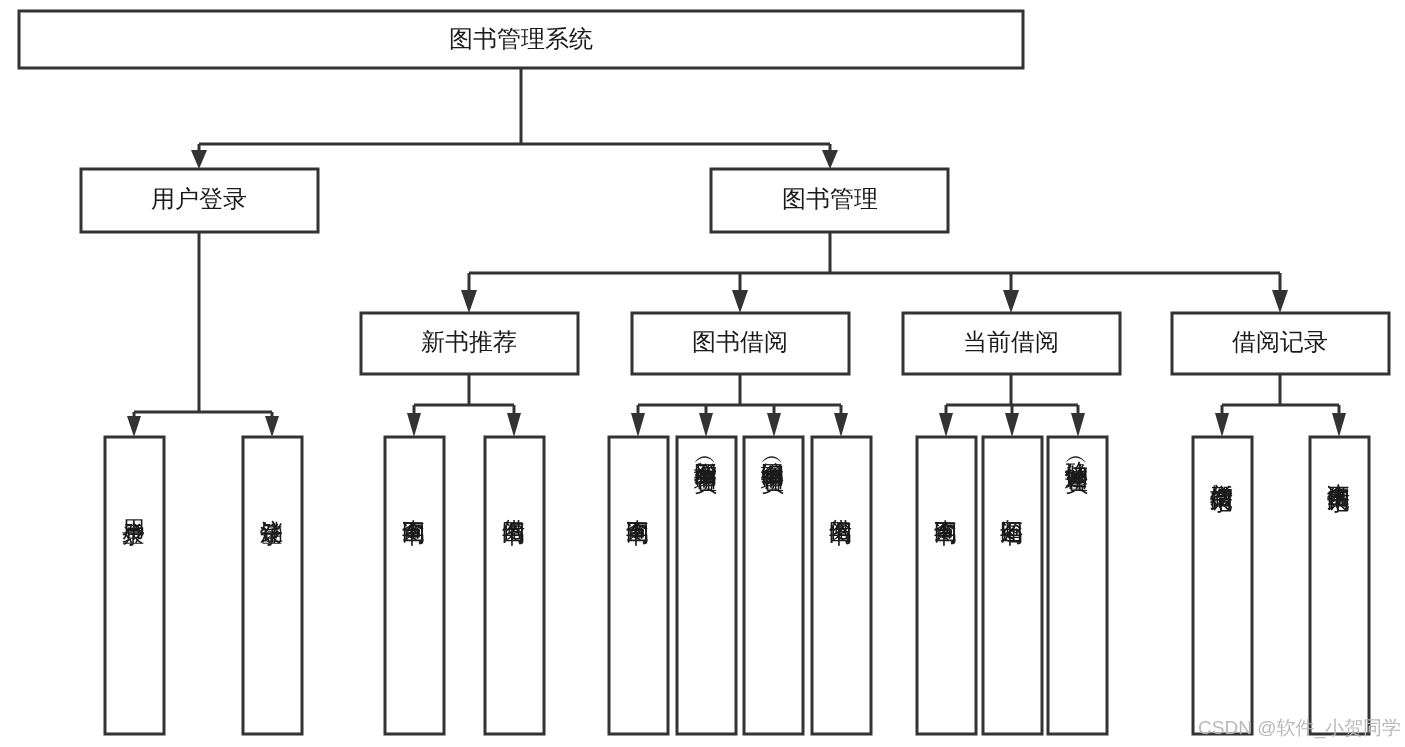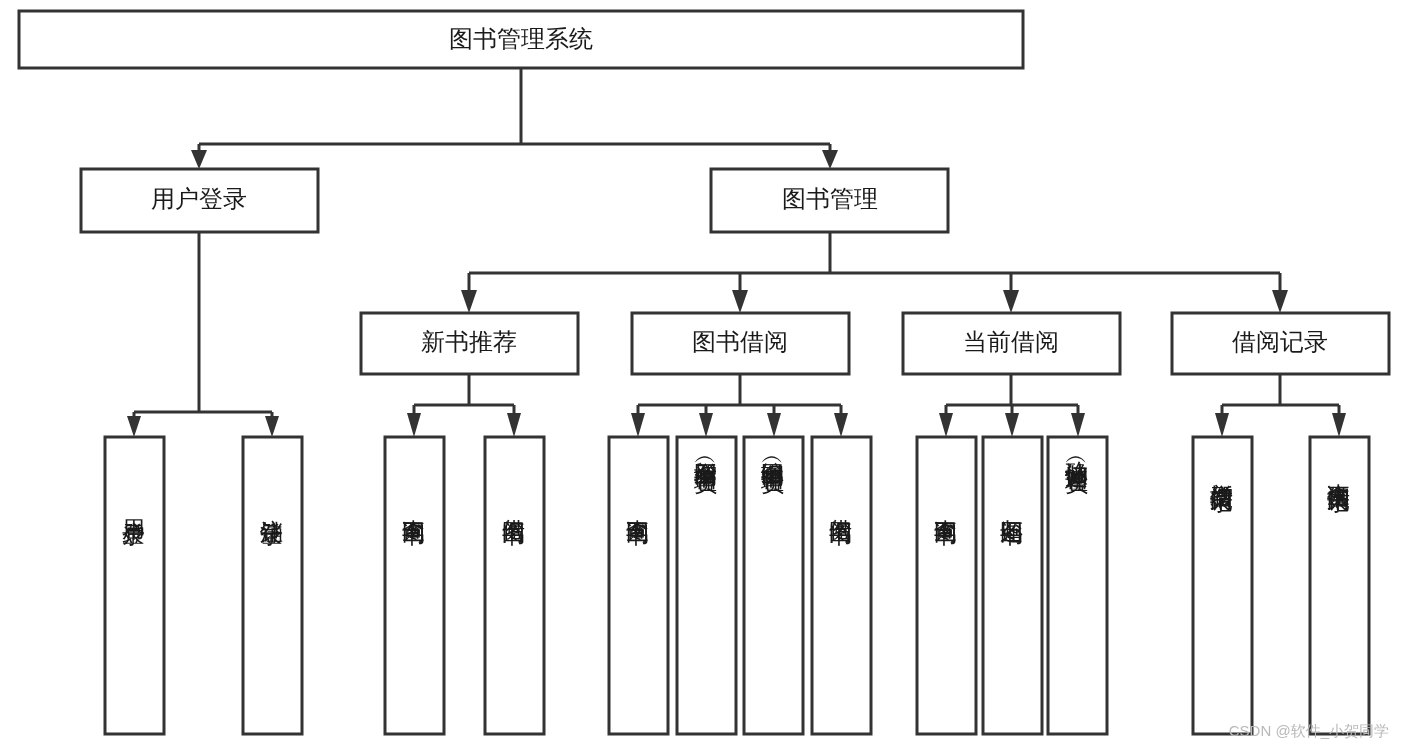--- a/index.html
+++ b/index.html
@@ -57,24 +57,24 @@
     writing-mode: vertical-rl;
     text-orientation: upright;
     font-family: "Liberation Sans", "DejaVu Sans", sans-serif;
     font-size: 23px;
     color: #1a1a1a;
     letter-spacing: 1.5px;
     white-space: nowrap;
   }
   .watermark {
     position: absolute;
-    right: 16px;
+    right: 4px;
     bottom: 6px;
     font-family: "Liberation Sans", "DejaVu Sans", sans-serif;
-    font-size: 15px;
+    font-size: 19px;
     color: #b9b9b9;
     white-space: nowrap;
     user-select: none;
   }
 </style>
 </head>
 <body>
 
 <div id="diagram-root">
   <svg class="canvas" viewBox="0 0 1405 747" xmlns="http://www.w3.org/2000/svg">

